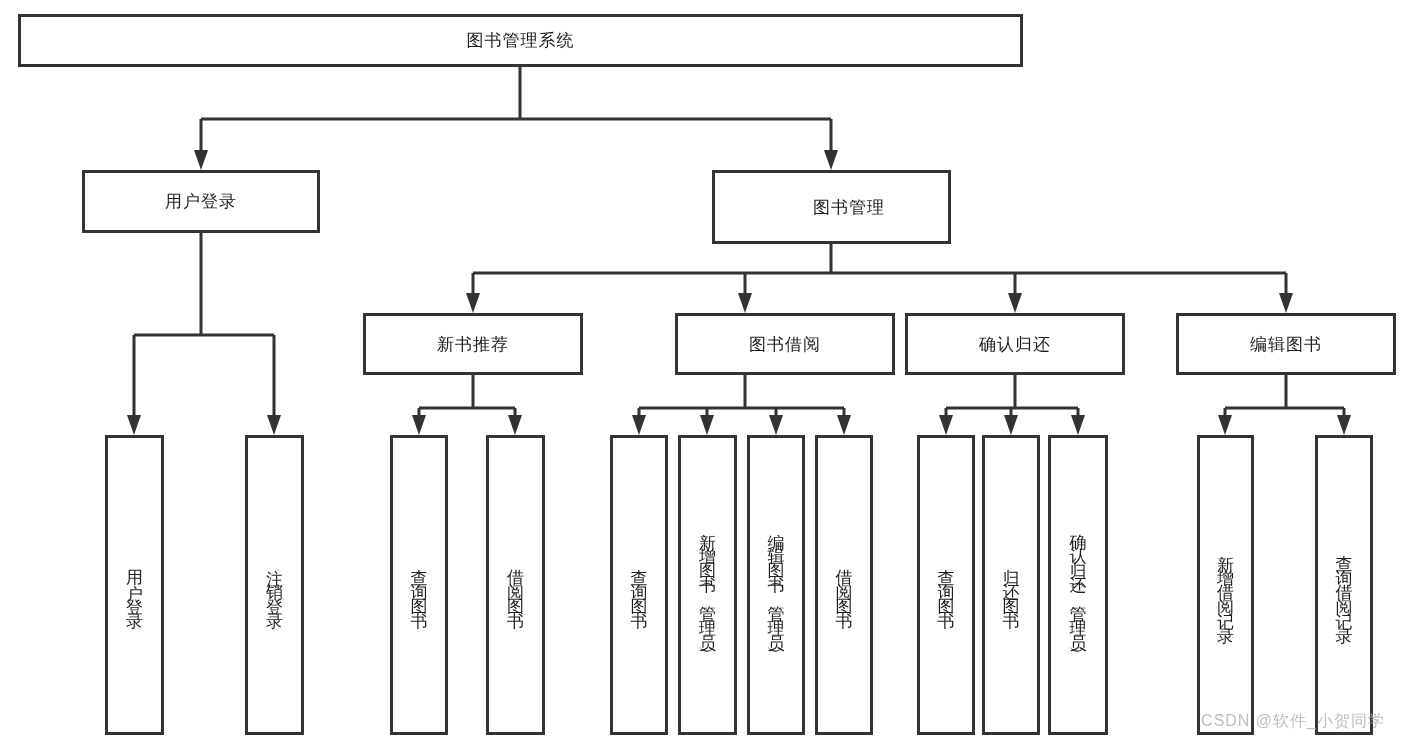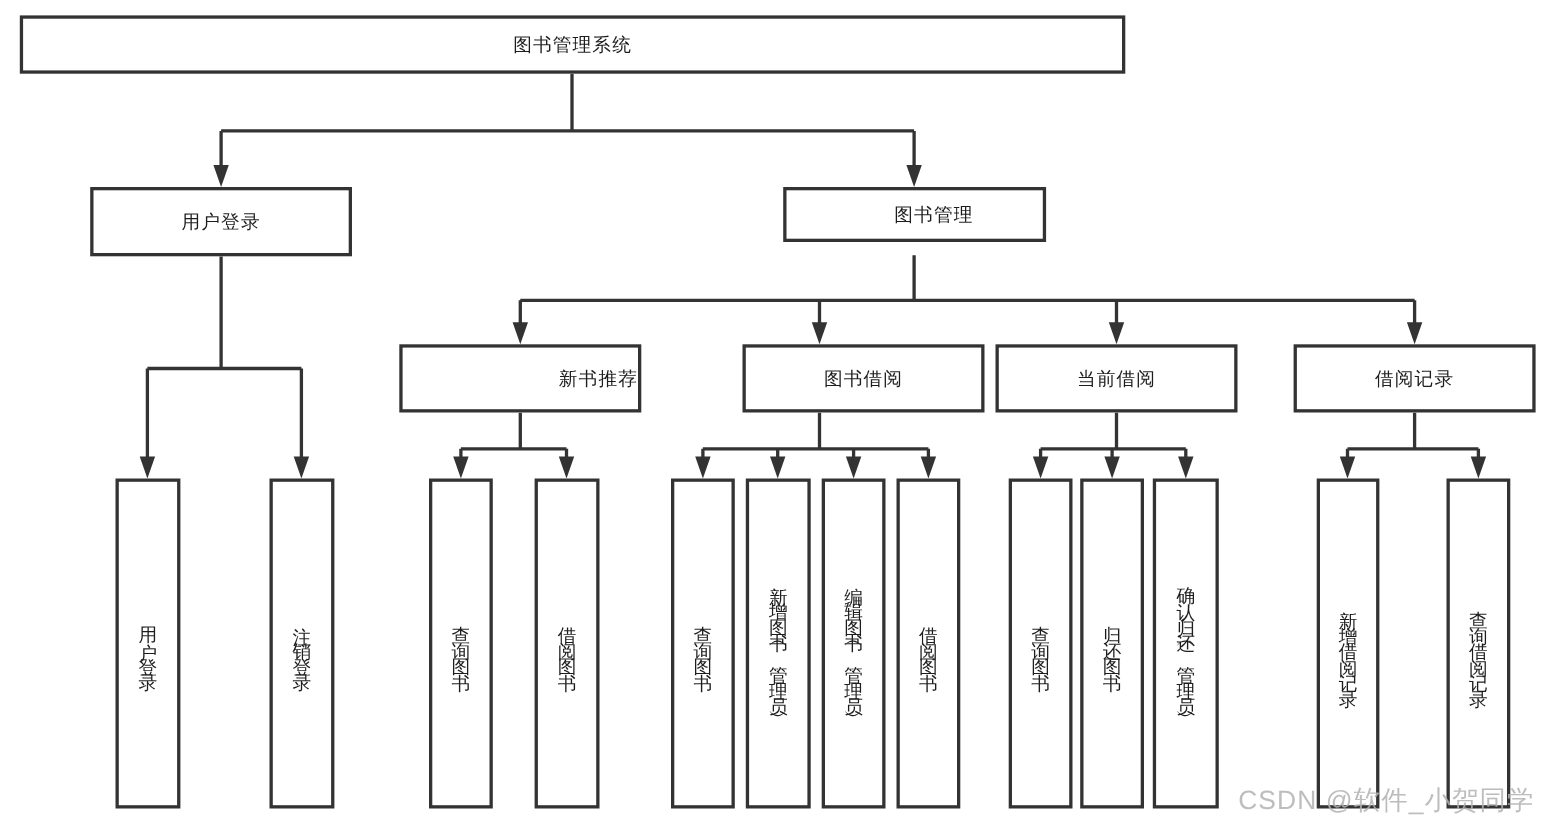--- a/index.html
+++ b/index.html
@@ -32,22 +32,22 @@
     background:var(--bg-color);
     border:3px solid var(--line-color);
     display:flex;align-items:center;justify-content:center;
   }
   .vtext{
     writing-mode:vertical-rl;text-orientation:mixed;
     font-size:17px;letter-spacing:0.85em;line-height:1;
     white-space:nowrap;
   }
   .watermark{
-    position:absolute;z-index:5;right:10px;top:711px;
-    font-size:24px;letter-spacing:1px;
+    position:absolute;z-index:5;right:20px;top:711px;
+    font-size:16px;letter-spacing:1px;
     color:var(--wm-color);
   }
 </style>
 </head>
 <body>
 
 <div class="canvas">
 
   <svg class="connectors" width="1405" height="747" viewBox="0 0 1405 747">
 
@@ -99,35 +99,35 @@
     </g>
   </svg>
 
   <div class="node" style="left:18px;top:14px;width:1005px;height:53px;">
     <span>图书管理系统</span>
   </div>
 
   <div class="node" style="left:82px;top:170px;width:238px;height:63px;">
     <span>用户登录</span>
   </div>
-  <div class="node" style="left:712px;top:170px;width:239px;height:50px;padding-left:35px;">
+  <div class="node" style="left:712px;top:170px;width:239px;height:74px;padding-left:35px;">
     <span>图书管理</span>
   </div>
 
-  <div class="node" style="left:363px;top:313px;width:220px;height:62px;justify-content:flex-end;">
+  <div class="node" style="left:363px;top:313px;width:220px;height:62px;">
     <span>新书推荐</span>
   </div>
   <div class="node" style="left:635px;top:313px;width:220px;height:62px;margin-left:40px;">
     <span>图书借阅</span>
   </div>
   <div class="node" style="left:905px;top:313px;width:220px;height:62px;">
-    <span>当前借阅</span>
+    <span>确认归还</span>
   </div>
   <div class="node" style="left:1176px;top:313px;width:220px;height:62px;">
-    <span>借阅记录</span>
+    <span>编辑图书</span>
   </div>
 
   <div class="vbox" style="left:105px;width:59px;">
     <span class="vtext">用户登录</span>
   </div>
   <div class="vbox" style="left:245px;width:59px;">
     <span class="vtext">注销登录</span>
   </div>
 
   <div class="vbox" style="left:390px;width:58px;">

